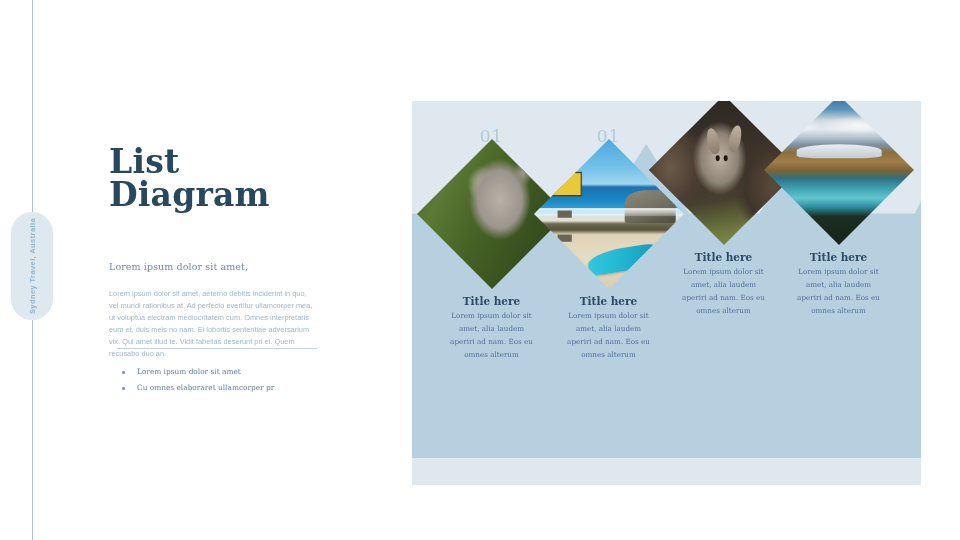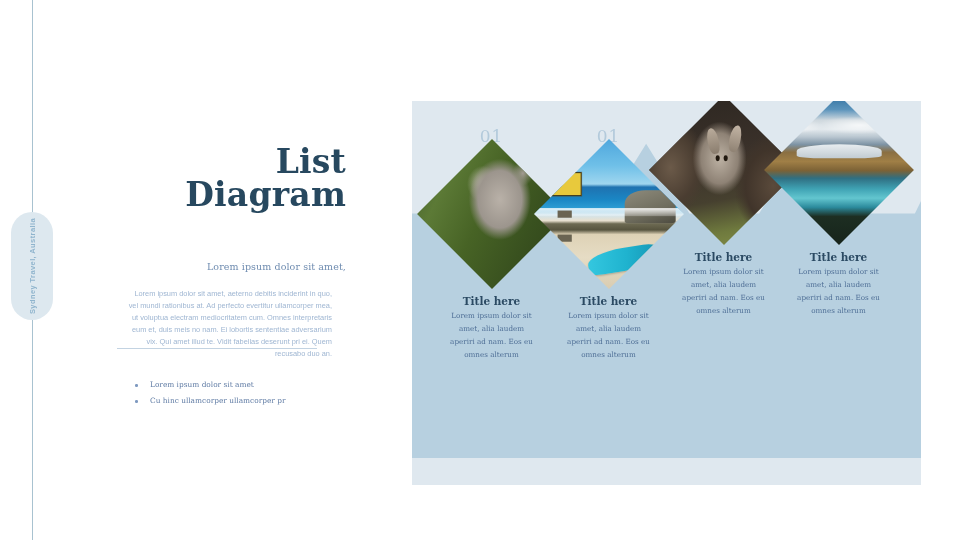--- a/index.html
+++ b/index.html
@@ -25,42 +25,42 @@
     display:flex;align-items:center;justify-content:center;
   }
   .pill-text{
     writing-mode:vertical-rl;transform:rotate(180deg);
     font-family:"Liberation Sans", sans-serif;
     font-size:7.5px;letter-spacing:.4px;color:#8fb4cd;font-weight:700;
     white-space:nowrap;
   }
 
   
-  .left{position:absolute;left:124px;top:145px;width:222px;text-align:right;}
+  .left{position:absolute;left:109px;top:145px;width:222px;}
   .title{
     font-family:"DejaVu Serif", serif;
     font-size:33px;font-weight:700;color:#27485f;
     letter-spacing:.2px;line-height:1;margin:0;
   }
   .lead{
     font-family:"DejaVu Serif", serif;
     font-size:9.5px;color:#6f8cb0;margin:50px 0 16px 0;letter-spacing:.1px;
   }
   .body-copy{
     font-family:"Liberation Sans", sans-serif;
     font-size:7.4px;line-height:1.62;color:#9fb6d2;
     margin:9px 11px 0 0;width:208px;
   }
   .divider{
     position:absolute;left:117px;top:348px;width:200px;height:1px;
     background:#c3d3e2;
   }
   .bullets{
     position:absolute;left:119px;top:368px;width:210px;
-    margin:13px;padding:0;list-style:none;
+    margin:0;padding:0;list-style:none;
   }
   .bullets li{
     font-family:"DejaVu Serif", serif;
     font-size:7.4px;color:#5f7ba4;line-height:1.1;
     padding-left:18px;position:relative;margin-bottom:8px;
   }
   .bullets li::before{
     content:"";position:absolute;left:3px;top:3px;
     width:2.5px;height:2.5px;background:#7e9ac0;border-radius:50%;
   }
@@ -247,21 +247,21 @@
   <div class="left">
     <h1 class="title">List Diagram</h1>
     <p class="lead">Lorem ipsum dolor sit amet,</p>
     <p class="body-copy">Lorem ipsum dolor sit amet, aeterno debitis inciderint in quo, vel mundi rationibus at. Ad perfecto evertitur ullamcorper mea, ut voluptua electram mediocritatem cum. Omnes interpretaris eum et, duis meis no nam. Ei lobortis sententiae adversarium vix. Qui amet illud te. Vidit fabellas deserunt pri ei. Quem recusabo duo an.</p>
   </div>
 
   <div class="divider"></div>
 
   <ul class="bullets">
     <li>Lorem ipsum dolor sit amet</li>
-    <li>Cu hinc ullamcorper ullamcorper pr</li>
+    <li>Cu omnes elaboraret ullamcorper pr</li>
   </ul>
 
   <div class="panel">
     <div class="band"></div>
 
     <div class="cards">
 
       <div class="card">
         <div class="num">01</div>
         <div class="dia-wrap">

